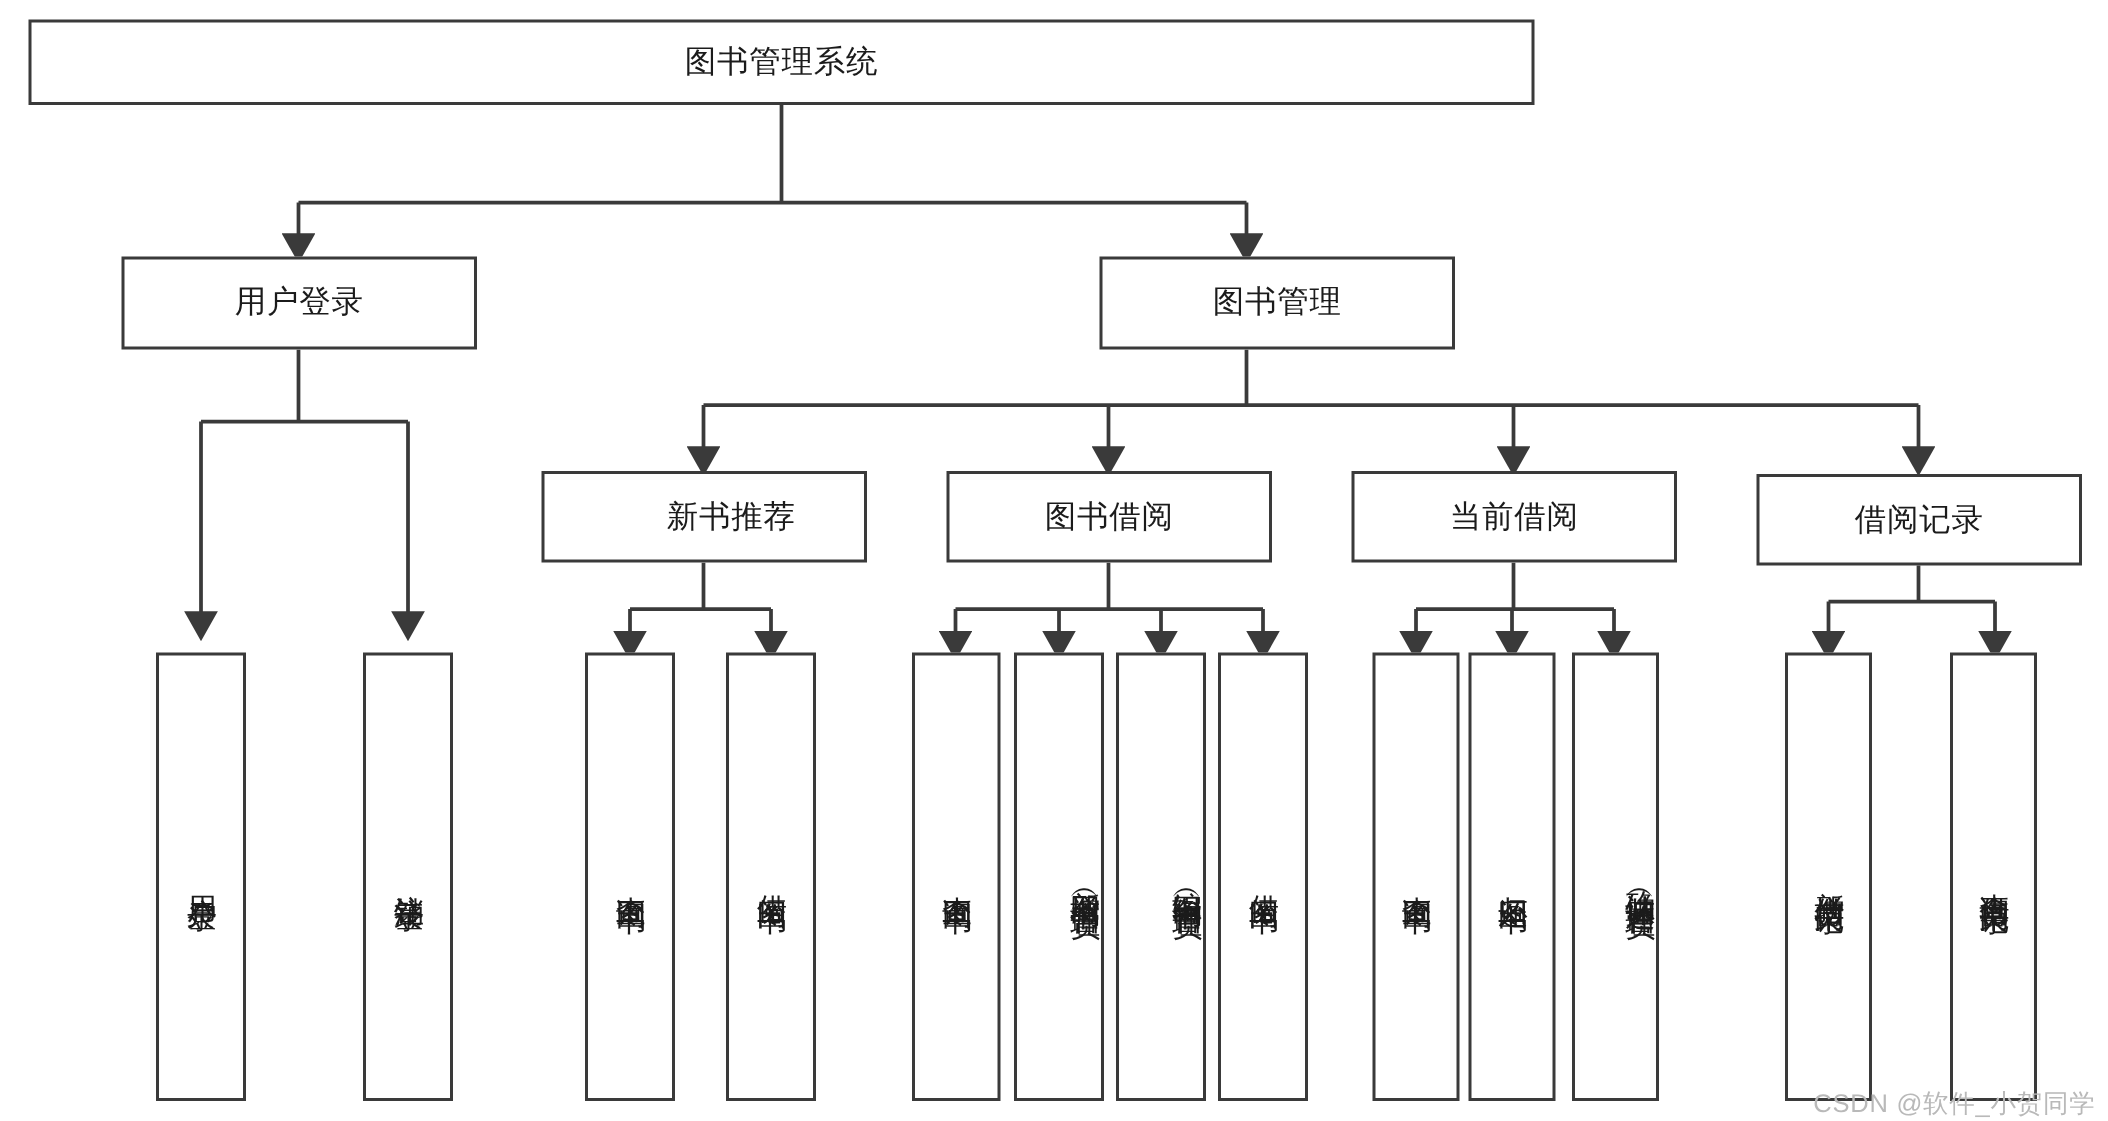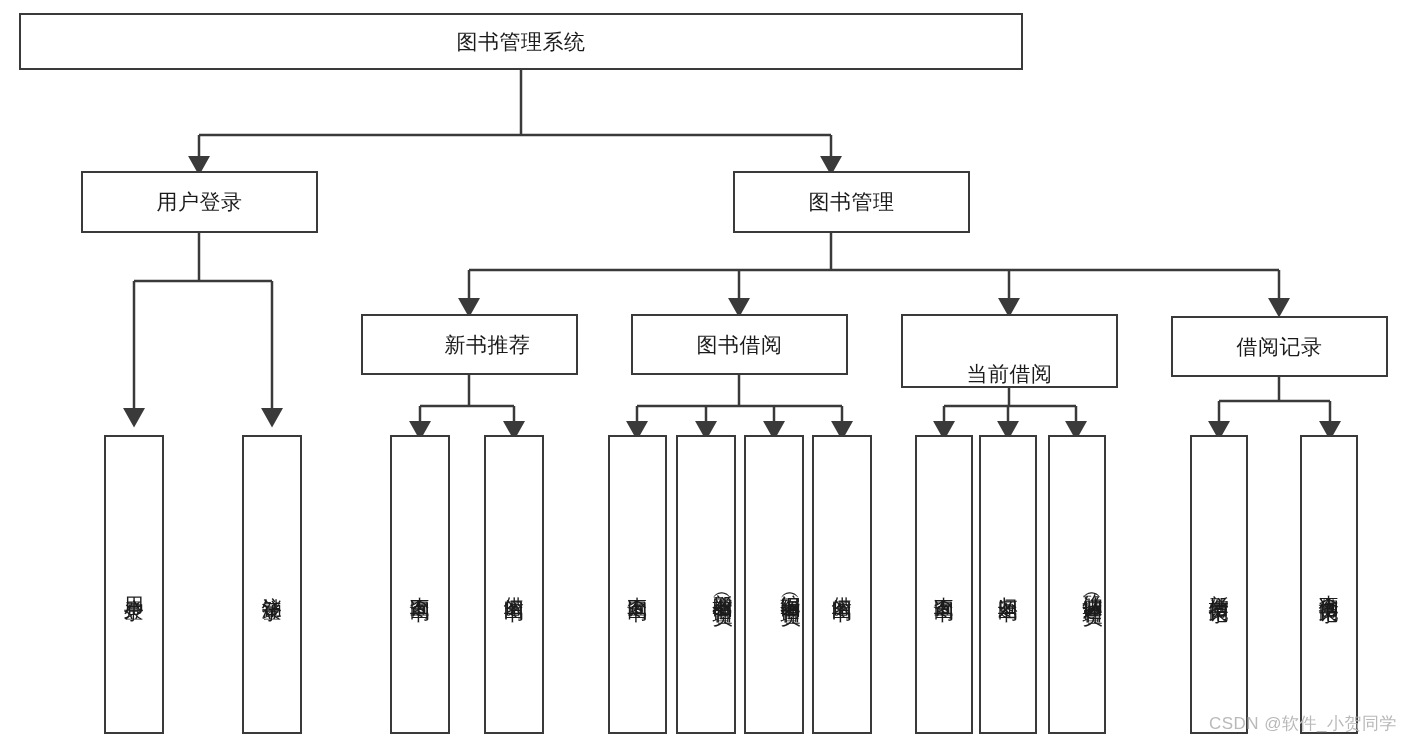--- a/index.html
+++ b/index.html
@@ -52,21 +52,21 @@
     align-items: center;
     padding-top: 0;
   }
   .node .lbl {
     display: block;
     white-space: pre-line;
   }
   .watermark {
     position: absolute;
     right: 8px;
-    bottom: 12px;
+    bottom: 0;
     font-size: 17px;
     color: #b9b9b9;
     letter-spacing: 0.5px;
     white-space: nowrap;
     pointer-events: none;
   }
 </style>
 </head>
 <body>
 
@@ -132,21 +132,21 @@
   <div class="node h" style="left:733px; top:171px; width:237px; height:62px;">
     <span class="lbl">图书管理</span>
   </div>
 
   <div class="node h" style="left:361px; top:314px; width:217px; height:61px;padding-left:36px;">
     <span class="lbl">新书推荐</span>
   </div>
   <div class="node h" style="left:631px; top:314px; width:217px; height:61px;text-align:center;">
     <span class="lbl">图书借阅</span>
   </div>
-  <div class="node h" style="left:901px; top:314px; width:217px; height:74px;align-items:flex-end;">
+  <div class="node h" style="left:901px; top:314px; width:217px; height:61px;">
     <span class="lbl">当前借阅</span>
   </div>
   <div class="node h" style="left:1171px; top:316px; width:217px; height:61px;">
     <span class="lbl">借阅记录</span>
   </div>
 
   <div class="node v mid" style="left:104px; top:435px; width:60px; height:299px;">
     <span class="lbl">用户登录</span>
   </div>
   <div class="node v mid" style="left:242px; top:435px; width:60px; height:299px;">

